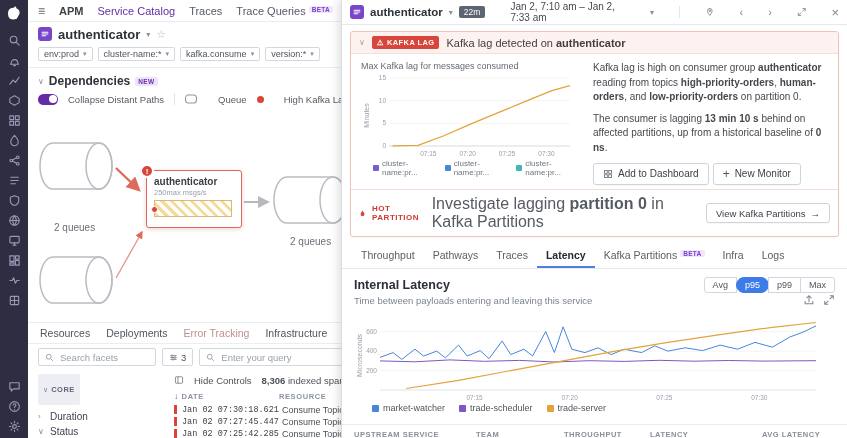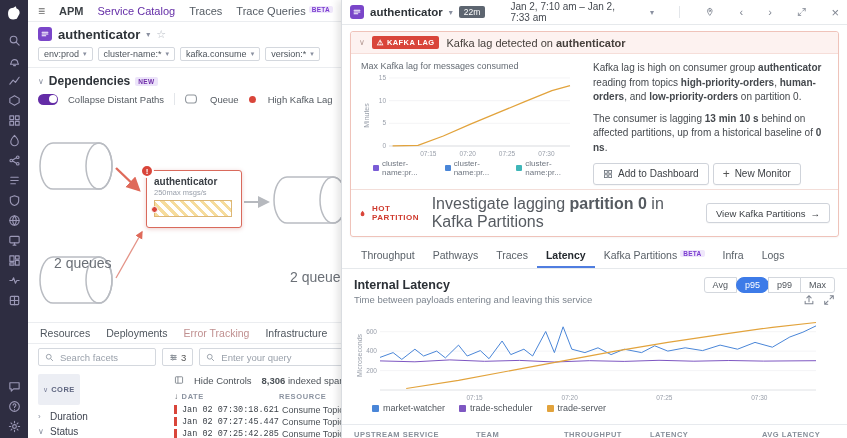--- a/index.html
+++ b/index.html
@@ -30,36 +30,36 @@
   .chip{display:inline-flex;align-items:center;border:1px solid #d4d8de;border-radius:2px;padding:1px 5px;font-size:9px;color:#4d545c;background:#fff;}
   .chip .caret{margin-left:4px;font-size:7px;}
 
   .deps{border-top:1px solid #ebedf0;padding:4px 10px 0;}
   .deps-head{display:flex;align-items:center;gap:5px;height:18px;}
   .deps-title{font-size:12px;font-weight:700;color:#2f343a;}
   .newb{font-size:6.5px;font-weight:700;color:#6f2da8;background:#ece4fa;padding:1px 3px;border-radius:2px;letter-spacing:.4px;}
   .deps-controls{display:flex;align-items:center;gap:10px;height:18px;font-size:9.5px;color:#555b62;white-space:nowrap;}
   .tog{width:20px;height:11px;background:#632ca6;border-radius:6px;position:relative;flex:none;}
   .tog::after{content:"";position:absolute;right:1.5px;top:1.5px;width:8px;height:8px;background:#fff;border-radius:50%;}
-  .litem{display:flex;align-items:center;gap:12px;}
+  .litem{display:flex;align-items:center;gap:20px;}
   .vsep{width:1px;height:12px;background:#e3e6ea;}
   .reddot{width:7px;height:7px;border-radius:50%;background:#d9453a;}
   .sqA{width:8px;height:8px;border:1.6px solid #e05a4d;border-radius:1px;}
   .sqW{width:8px;height:8px;border:1.6px solid #e2b33c;border-radius:1px;}
   .qcyl{width:13px;height:10px;stroke:#8f959c;fill:none;stroke-width:1.1;}
 
   .graph{position:relative;height:212px;margin-top:2px;}
   .graph svg.gfx{position:absolute;left:0;top:0;}
   .gnode{position:absolute;left:118px;top:60px;width:96px;height:58px;background:#fff;border:1.5px solid #d96a5c;border-radius:3px;box-shadow:0 1px 4px rgba(180,60,50,.25);padding:5px 7px;}
   .gnode .badge{position:absolute;left:-7px;top:-7px;width:14px;height:14px;background:#d9453a;border:2px solid #fff;border-radius:50%;color:#fff;font-size:8px;font-weight:700;display:flex;align-items:center;justify-content:center;}
   .gnode .t{font-size:10px;font-weight:600;color:#3a3f45;}
   .gnode .r{font-size:7.5px;color:#9aa0ab;margin-top:1px;}
   .hatch{position:relative;margin-top:3px;width:78px;height:17px;border:1px solid #ddb775;background:repeating-linear-gradient(45deg,#f6dc9c 0,#f6dc9c 3px,#fff 3px,#fff 7px);}
   .hatch .dot{position:absolute;left:-4px;top:5px;width:7px;height:7px;border-radius:50%;background:#d9453a;border:1.5px solid #fff;}
-  .qlabel{position:absolute;font-size:14px;color:#6b7077;margin-top:33px;}
+  .qlabel{position:absolute;font-size:10px;color:#6b7077;}
 
   .mtabs{display:flex;gap:16px;align-items:center;height:22px;padding:0 12px;border-top:1px solid #ebedf0;border-bottom:1px solid #ebedf0;font-size:10.5px;color:#4f565e;}
   .mtabs .muted{color:#c09090;}
 
   .searchrow{display:flex;gap:6px;align-items:center;padding:4px 10px;}
   .inputbox{display:flex;align-items:center;gap:4px;border:1px solid #d4d8de;border-radius:2px;height:18px;padding:0 6px;background:#fff;}
   .inputbox svg{width:9px;height:9px;stroke:#9aa1ab;fill:none;stroke-width:1.3;flex:none;}
   .inputbox input{border:none;outline:none;font-size:9.5px;width:100%;font-family:"Liberation Sans",sans-serif;color:#333;}
   .inputbox input::placeholder{color:#9aa1ab;}
   .fbox{width:118px;}
@@ -131,21 +131,21 @@
   .ptab{padding:6px 9px 7px;font-size:10.5px;color:#5a6168;cursor:pointer;white-space:nowrap;}
   .ptab.active{color:#24292e;font-weight:700;box-shadow:inset 0 -2px 0 #4f7de0;}
 
   .lat-head{display:flex;align-items:center;justify-content:space-between;margin:8px 12px 0;}
   .lat-title{font-size:12.5px;font-weight:700;color:#2b3036;}
   .aggs{display:flex;}
   .agg{padding:2px 8px;font-size:9px;color:#50565d;border:1px solid #d3d7dd;margin-left:-1px;background:#fff;cursor:pointer;}
   .agg:first-child{border-radius:3px 0 0 3px;margin-left:0;}
   .agg:last-child{border-radius:0 3px 3px 0;}
   .agg.active{background:#3d7be8;border-color:#3d7be8;color:#fff;border-radius:8px;}
-  .lat-sub{display:flex;justify-content:space-between;margin:1px 12px 12px;}
+  .lat-sub{display:flex;align-items:center;justify-content:space-between;margin:1px 12px 12px;}
   .subt{font-size:9.5px;color:#7c848e;}
   .subicons{display:flex;gap:8px;}
   .latwrap{position:relative;margin:4px 12px 0;}
   .latwrap .ylab{left:-16px;top:34px;}
   .p-legend{display:flex;gap:14px;margin:1px 12px 0;padding-left:18px;}
   .p-legend .li{display:flex;align-items:center;gap:4px;font-size:9px;color:#50565d;}
   .p-legend .sq{width:7px;height:7px;}
 
   .p-table{margin-top:11px;border-top:1px solid #e7eaee;}
   .pthead{display:flex;align-items:center;padding:5px 12px 4px;border-bottom:1px solid #e7eaee;font-size:7.5px;font-weight:700;color:#878f9a;letter-spacing:.5px;}

